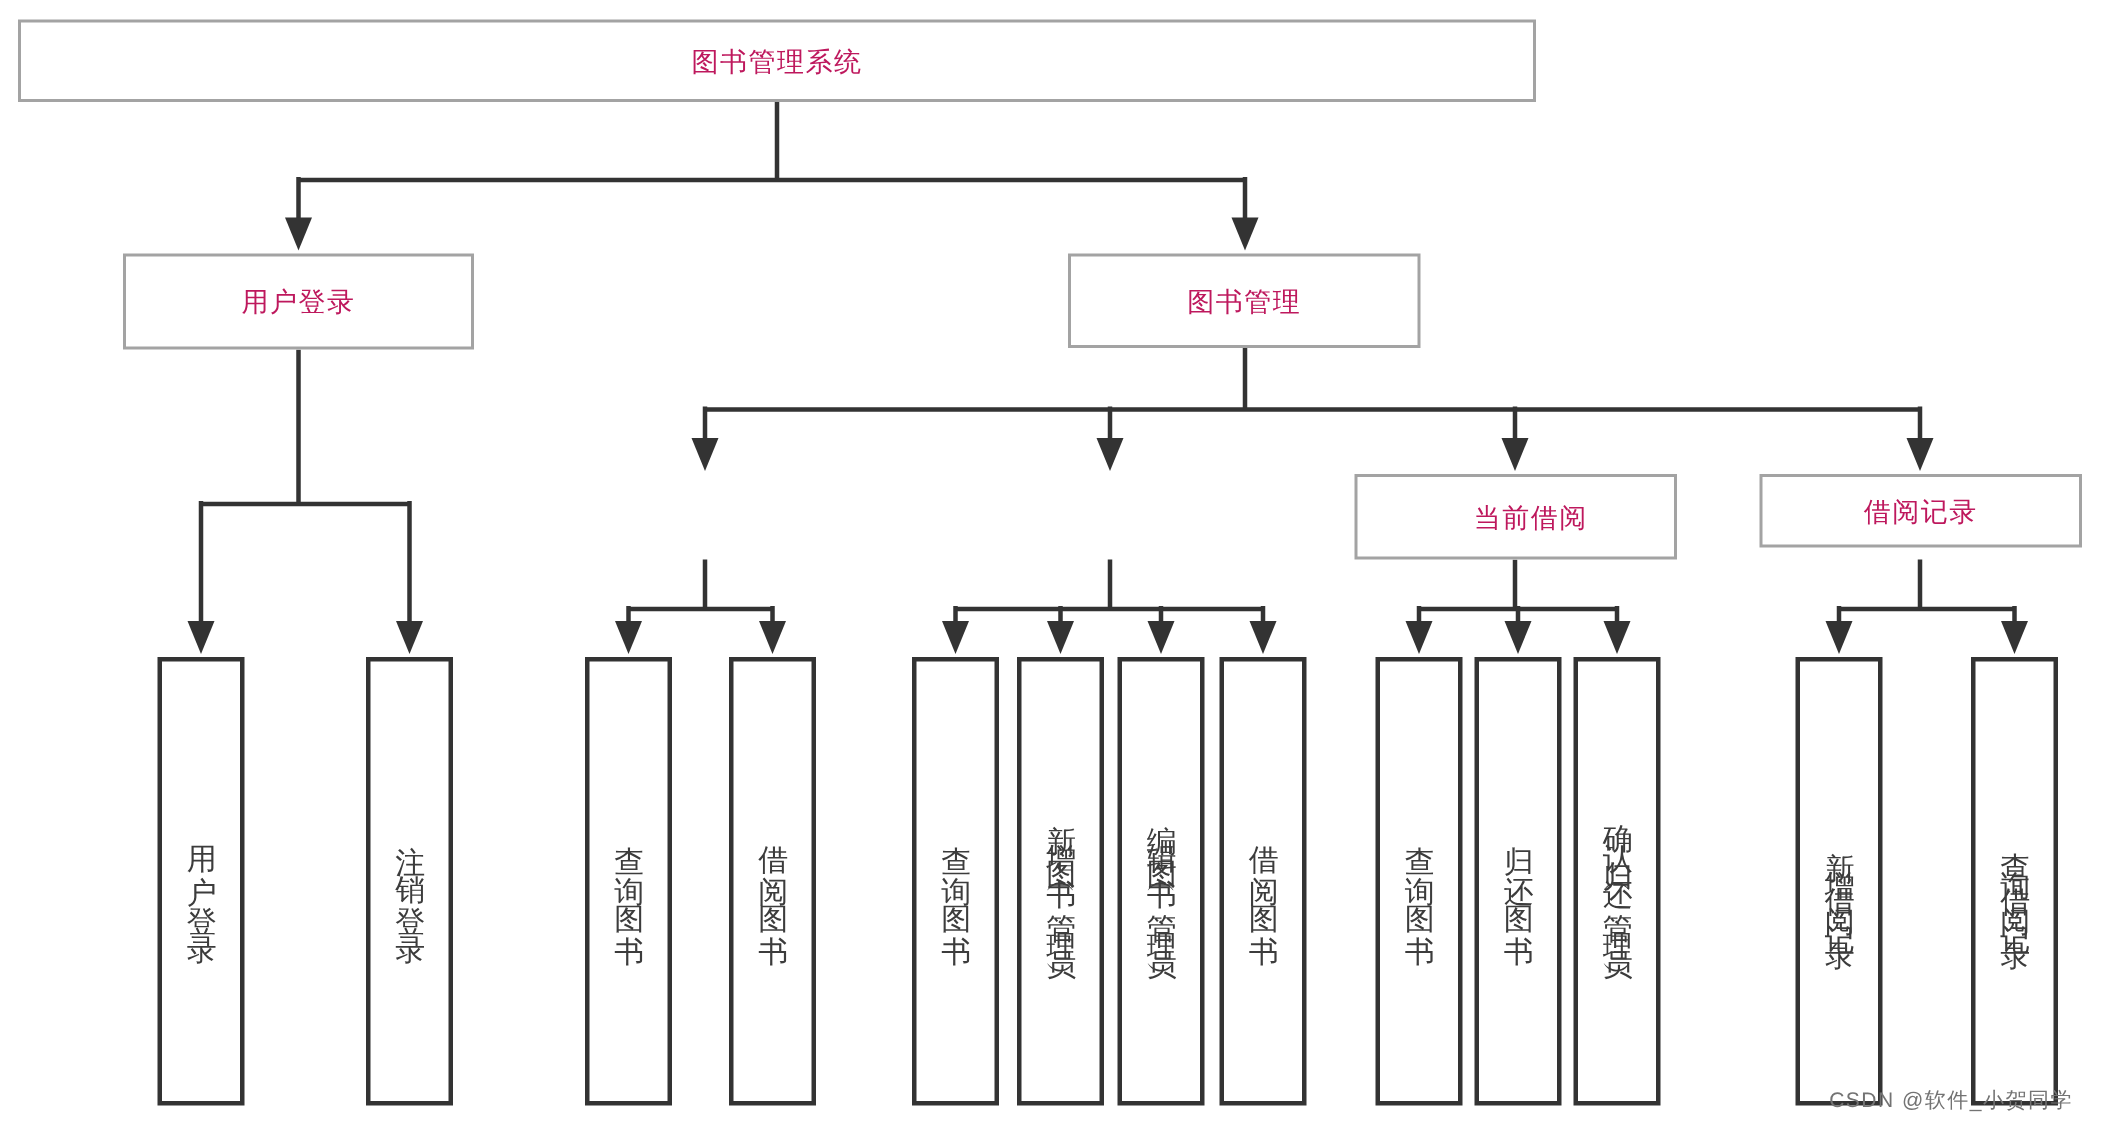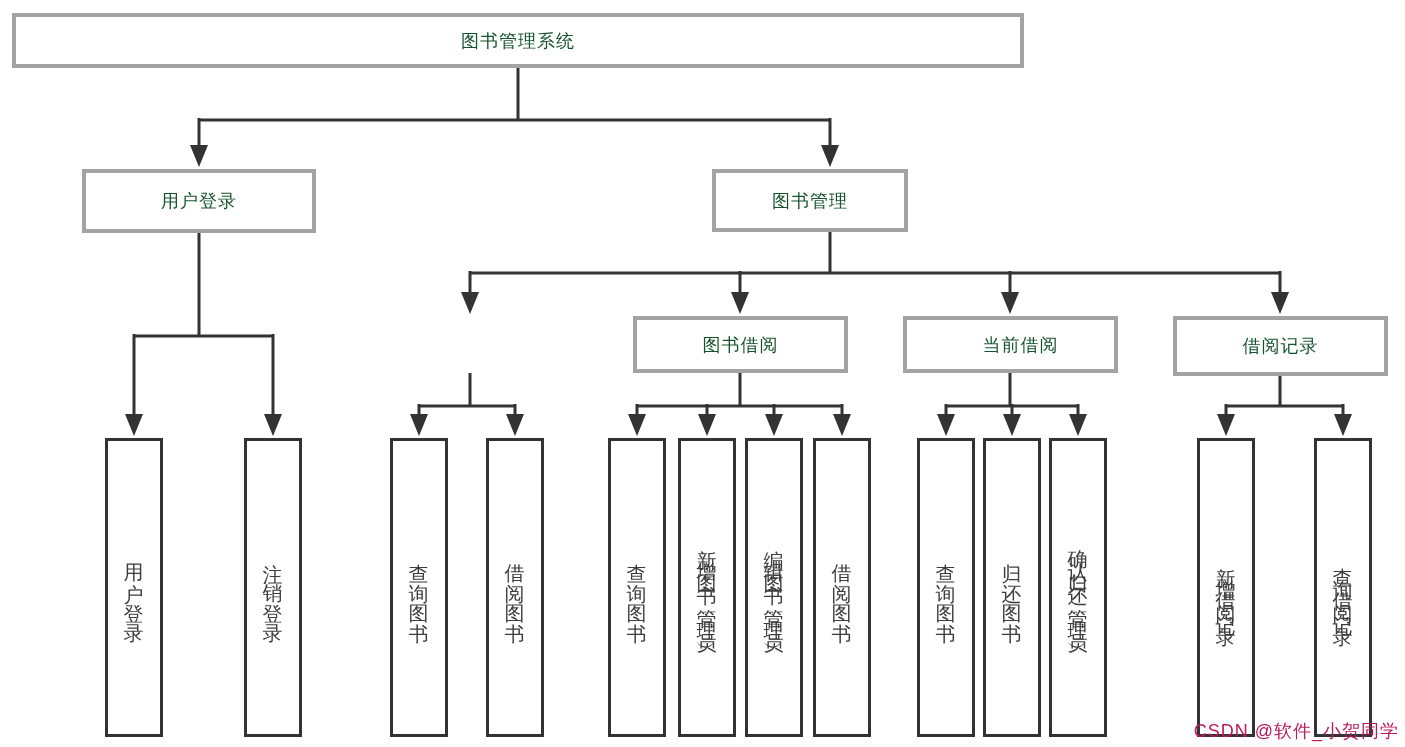--- a/index.html
+++ b/index.html
@@ -12,28 +12,28 @@
     background: #ffffff;
     overflow: hidden;
   }
   .wires {
     position: absolute;
     left: 0; top: 0;
     width: 1405px; height: 747px;
   }
   .hbox {
     position: absolute;
-    border: 4px solid #a3a3a3;
+    border: 2px solid #a3a3a3;
     background: #ffffff;
     display: flex;
     align-items: center;
     justify-content: center;
     font-size: 18px;
     letter-spacing: 1px;
-    color: #14532d;
+    color: #be185d;
     z-index: 2;
   }
   .vbox {
     position: absolute;
     top: 438px;
     width: 58px;
     height: 299px;
     border: 3px solid #333333;
     background: #ffffff;
     display: flex;
@@ -46,24 +46,24 @@
     text-orientation: mixed;
     font-size: 20px;
     line-height: 1;
     letter-spacing: 20px;
     color: #3c3c3c;
     white-space: nowrap;
   }
   .vbox.tight span { letter-spacing: 12px; }
   .watermark {
     position: absolute;
-    right: 6px;
+    right: 23px;
     bottom: 4px;
-    font-size: 18px;
-    color: #be185d;
+    font-size: 14px;
+    color: #737373;
     letter-spacing: 1px;
     z-index: 3;
   }
 </style>
 </head>
 <body>
 
 <div class="canvas">
 
   <svg class="wires" xmlns="http://www.w3.org/2000/svg" width="1405" height="747">
@@ -100,25 +100,24 @@
         <polygon points="1003,414 1021,414 1012,436"></polygon>
         <polygon points="1069,414 1087,414 1078,436"></polygon>
         <polygon points="1217,414 1235,414 1226,436"></polygon>
         <polygon points="1334,414 1352,414 1343,436"></polygon>
       </g>
   </svg>
 
   <div class="hbox" style="left:12px; top:13px; width:1012px; height:55px;">图书管理系统</div>
 
   <div class="hbox" style="left:82px; top:169px; width:234px; height:64px;">用户登录</div>
-  <div class="hbox" style="left:712px; top:169px; width:196px; height:63px;">图书管理</div>
+  <div class="hbox" style="left:712px; top:169px; width:235px; height:63px;">图书管理</div>
 
-  <div class="hbox" style="left:633px; top:316px; width:215px; height:57px;">图书借阅</div>
   <div class="hbox" style="left:903px; top:316px; width:215px; height:57px;padding-left:20px;">当前借阅</div>
-  <div class="hbox" style="left:1173px; top:316px; width:215px; height:60px;">借阅记录</div>
+  <div class="hbox" style="left:1173px; top:316px; width:215px; height:49px;">借阅记录</div>
 
   <div class="vbox" style="left:105px;">
     <span>用户登录</span>
   </div>
   <div class="vbox" style="left:244px;">
     <span>注销登录</span>
   </div>
 
   <div class="vbox" style="left:390px;">
     <span>查询图书</span>

